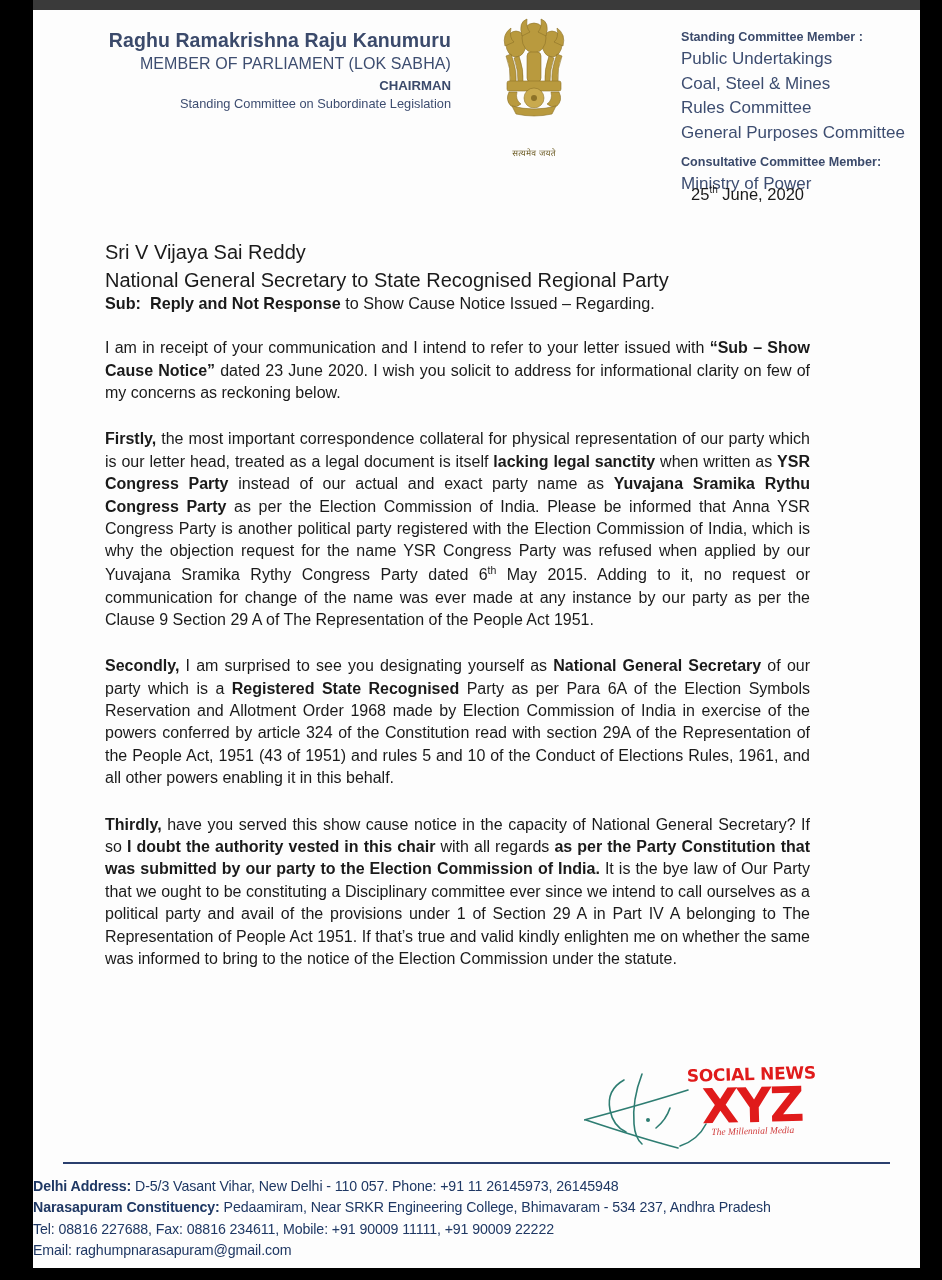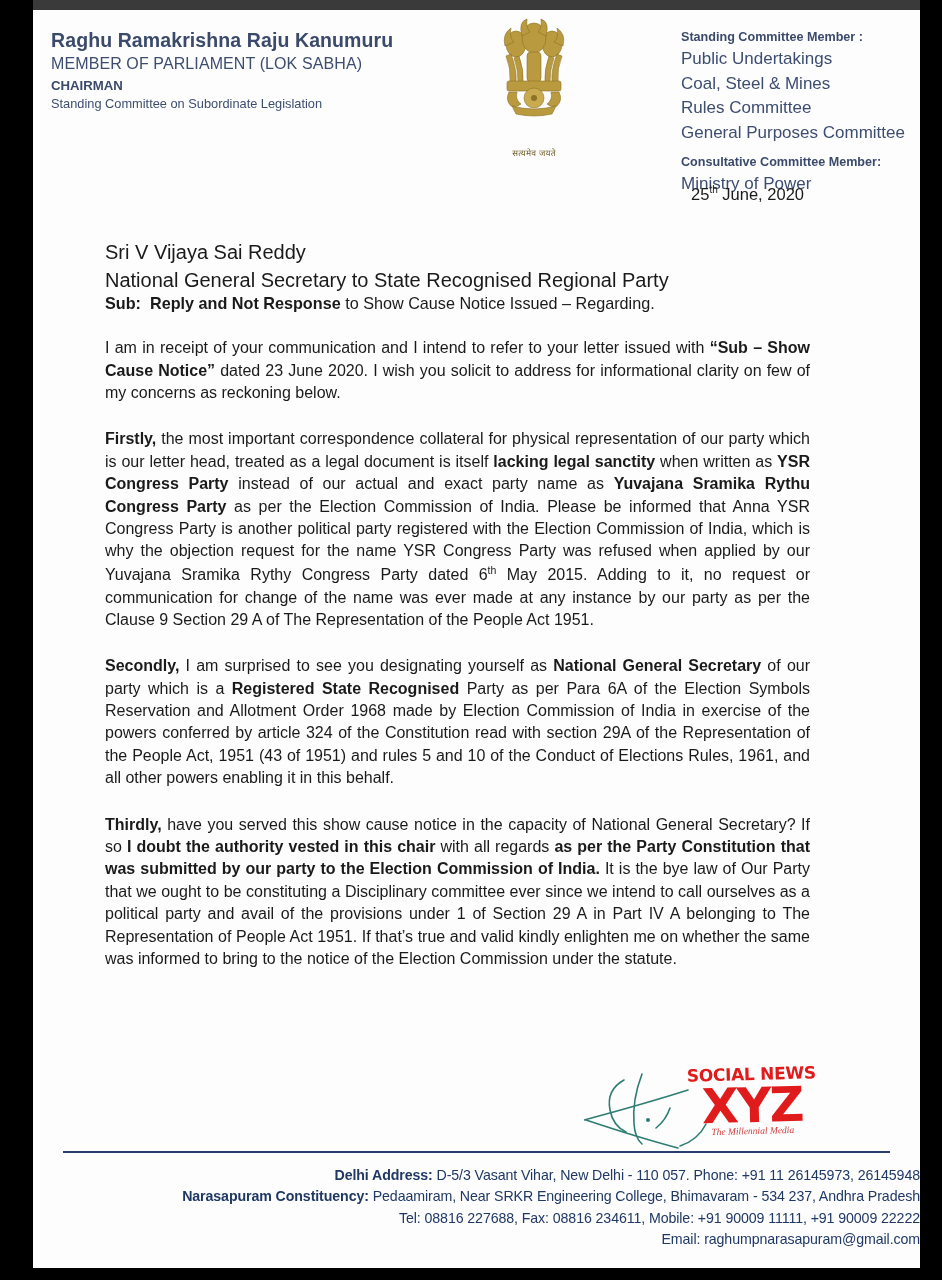--- a/index.html
+++ b/index.html
@@ -55,21 +55,21 @@
   .letterhead {
     position: relative;
     height: 152px;
   }
 
   .lh-left {
     position: absolute;
     left: 18px;
     top: 18px;
     width: 400px;
-    text-align: left;
+    text-align: right;
     color: #3d4d70;
   }
   .lh-name {
     font-size: 19.5px;
     font-weight: bold;
     letter-spacing: .1px;
     color: #3b4a6b;
     line-height: 1.25;
   }
   .lh-line {
@@ -210,22 +210,22 @@
     font-style: italic;
     font-family: "Liberation Serif", serif;
     margin-top: -1px;
   }
 
   
   .footer {
     position: absolute;
     left: 0;
     right: 0;
-    bottom: 17px;
-    text-align: right;
+    bottom: 6px;
+    text-align: left;
     color: #1f3864;
   }
   .footer-rule {
     height: 2px;
     background: #2a3f6e;
     margin: 0 30px 12px 30px;
   }
   .f-line {
     font-size: 14.2px;
     line-height: 1.52;

